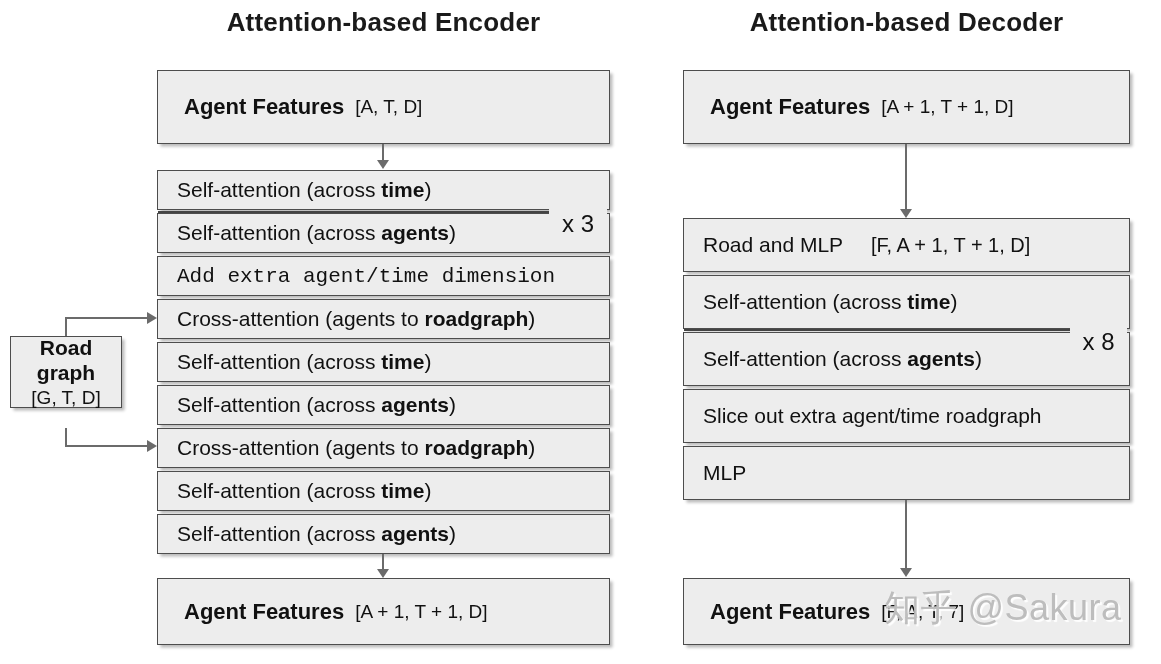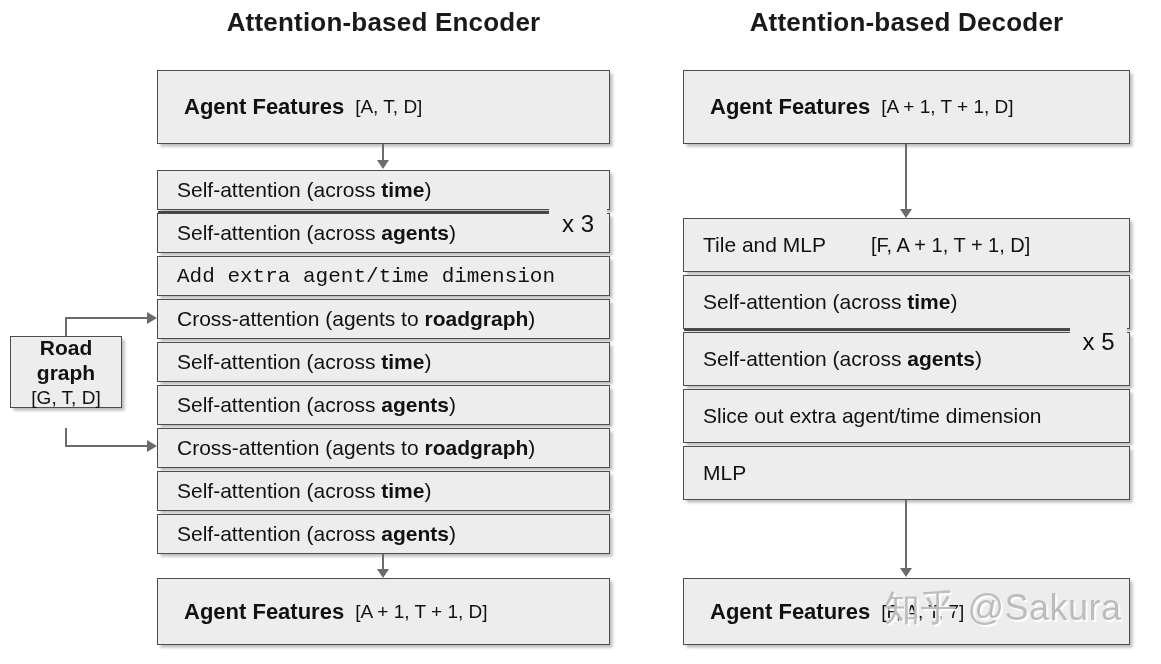--- a/index.html
+++ b/index.html
@@ -120,38 +120,38 @@
 
   <div class="box feat" style="left:683px; top:70px; width:447px; height:74px;">
     <span class="label">Agent Features</span>
     <span class="shape">[A + 1, T + 1, D]</span>
   </div>
 
   <div class="vline" style="left:905px; top:144px; height:66px;"></div>
   <div class="head-down" style="left:900px; top:209px;"></div>
 
   <div class="box step" style="left:683px; top:218px; width:447px; height:54px;">
-    <span>Tile and MLP</span>
+    <span>Road and MLP</span>
     <span class="shape" style="position:absolute; left:187px; font-size:20px;">[F, A + 1, T + 1, D]</span>
   </div>
   <div class="box step" style="left:683px; top:275px; width:447px; height:54px;">
     <span>Self-attention (across </span><b>time</b><span>)</span>
   </div>
   <div class="box step" style="left:683px; top:332px; width:447px; height:54px;">
     <span>Self-attention (across </span><b>agents</b><span>)</span>
   </div>
   <div class="box step" style="left:683px; top:389px; width:447px; height:54px;">
-    <span>Slice out extra agent/time dimension</span><b></b><span></span>
+    <span>Slice out extra agent/time roadgraph</span><b></b><span></span>
   </div>
   <div class="box step" style="left:683px; top:446px; width:447px; height:54px;">
     <span>MLP</span><b></b><span></span>
   </div>
 
   <div class="repeat-line" style="left:684px; top:329px; width:386px;"></div>
-  <div class="repeat-label" style="left:1070px; top:312px; width:57px; height:35px;">x 5</div>
+  <div class="repeat-label" style="left:1070px; top:312px; width:57px; height:35px;">x 8</div>
 
   <div class="vline" style="left:905px; top:500px; height:69px;"></div>
   <div class="head-down" style="left:900px; top:568px;"></div>
 
   <div class="box feat" style="left:683px; top:578px; width:447px; height:67px;">
     <span class="label">Agent Features</span>
     <span class="shape">[F, A, T, 7]</span>
   </div>
 
   <div class="watermark" style="left:884px; top:584px;">知乎 @Sakura</div>

